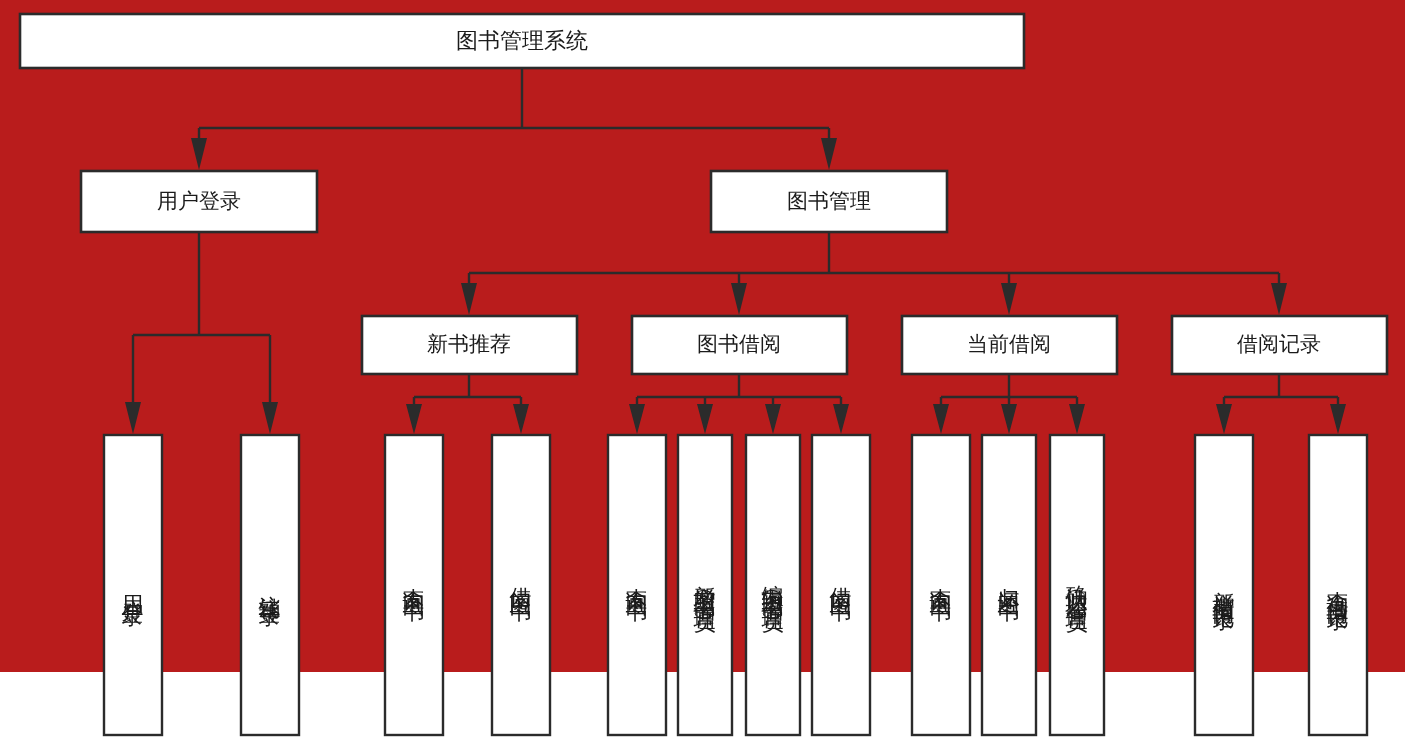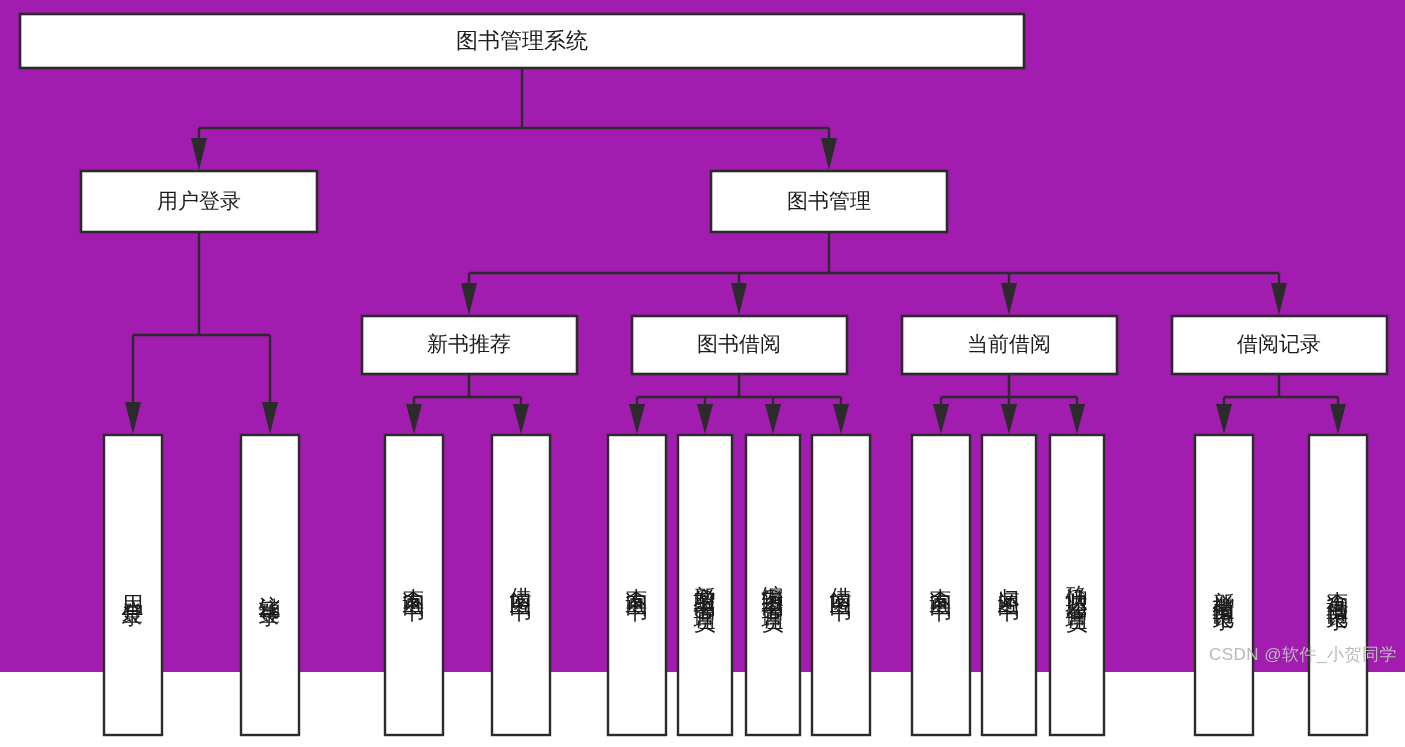--- a/index.html
+++ b/index.html
@@ -10,21 +10,21 @@
   body {
     width: 1405px;
     height: 747px;
     font-family: "Liberation Sans", "DejaVu Sans", sans-serif;
     overflow: hidden;
   }
   #diagram-root {
     position: relative;
     width: 1405px;
     height: 672px;
-    background: #a21caf;
+    background: #b91c1c;
   }
   svg#flowchart {
     display: block;
     width: 1405px;
     height: 747px;
   }
   .node-rect {
     fill: #ffffff;
     stroke: #2b2b2b;
     stroke-width: 2.6;
@@ -241,15 +241,14 @@
       <text class="leaf-label" x="1224" y="585">新增借阅记录</text>
     </g>
 
     <g>
       <rect class="node-rect-thin" x="1309" y="435" width="58" height="300"></rect>
       <text class="leaf-label" x="1338" y="585">查询借阅记录</text>
     </g>
 
   </svg>
 
-  <div class="watermark">CSDN @软件_小贺同学</div>
 
 </div>
 
 </body></html>

